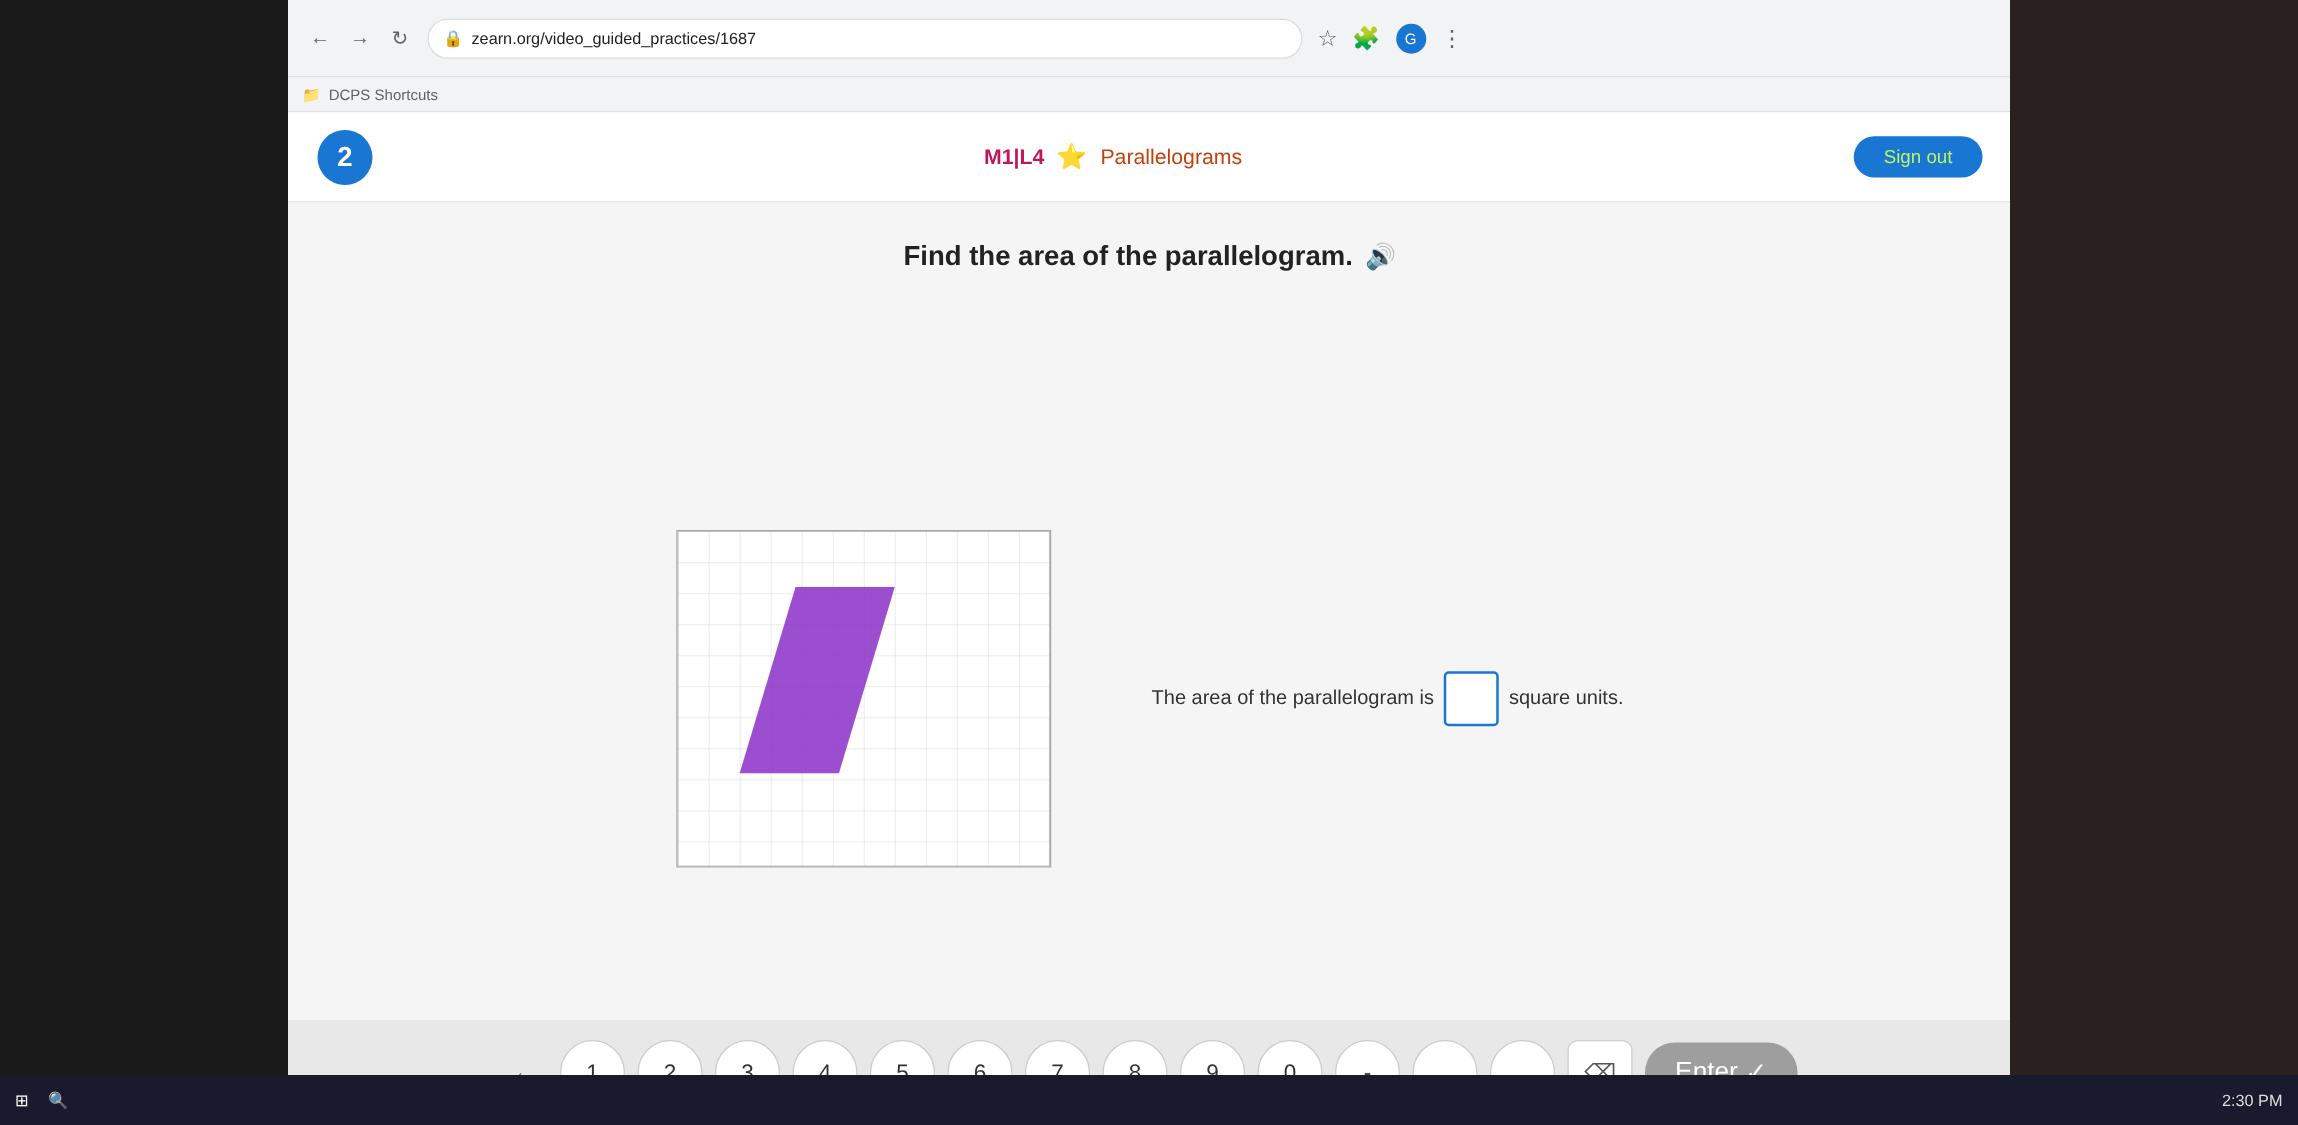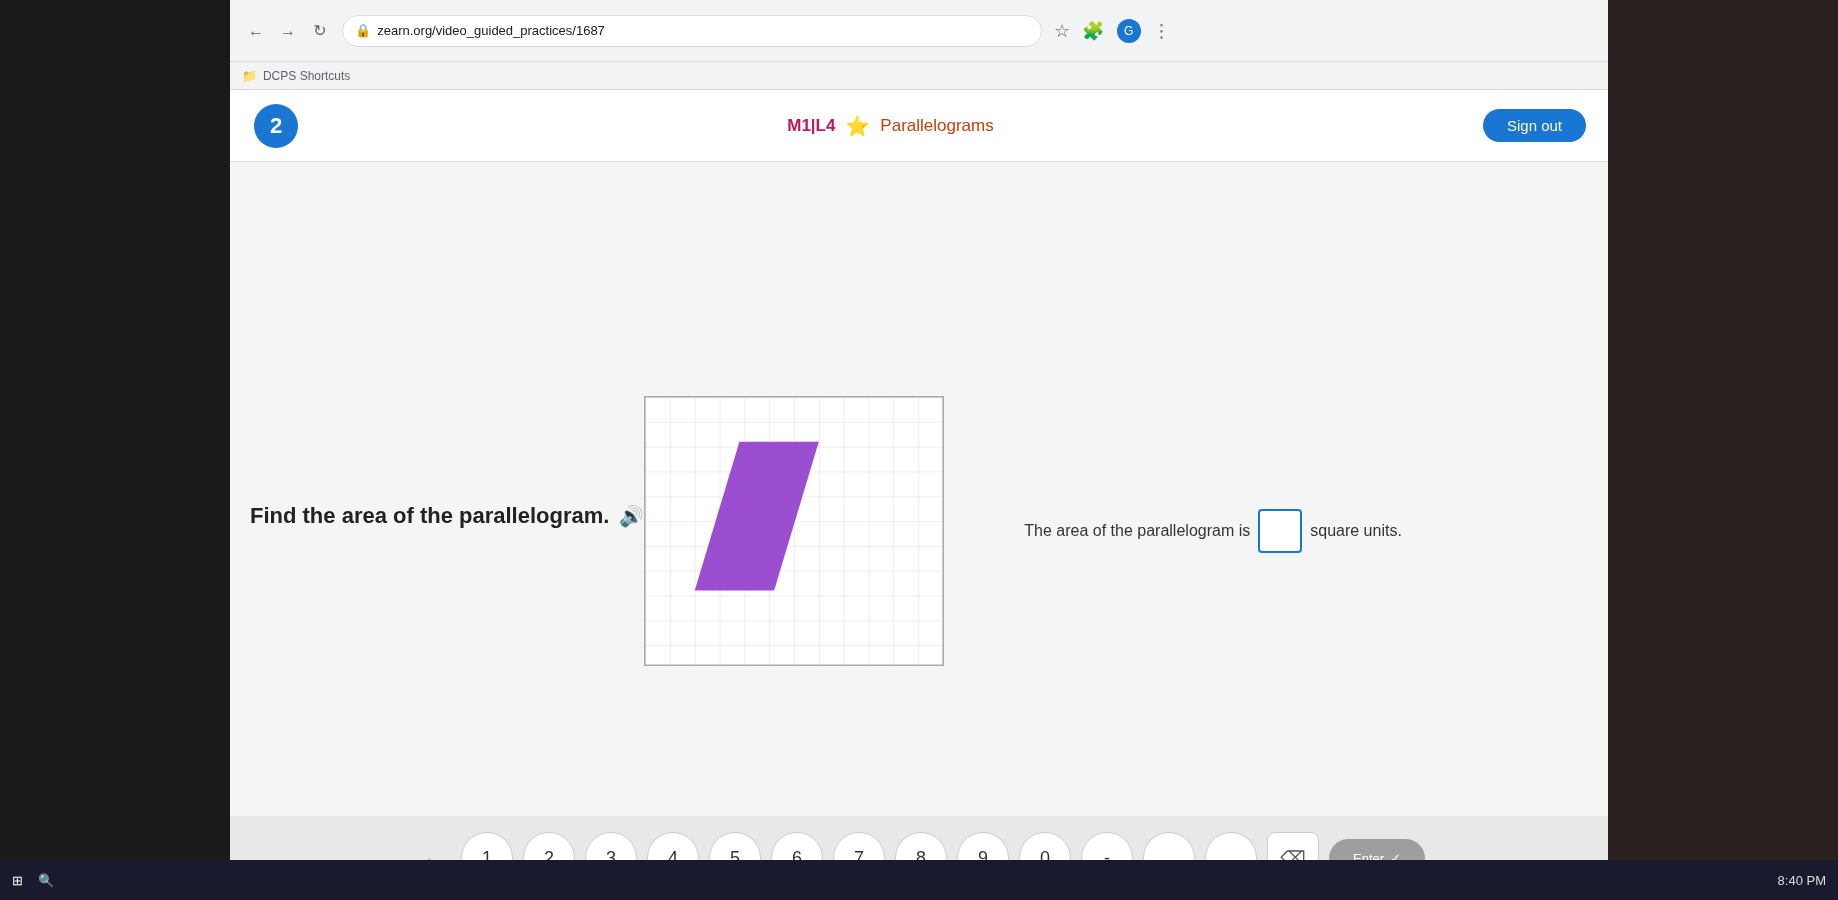--- a/index.html
+++ b/index.html
@@ -104,33 +104,33 @@
     }
     .lesson-badge {
       font-weight: bold;
       color: #be185d;
     }
     .lesson-title {
       color: #c2410c;
     }
     .sign-out-btn {
       background: #1976d2;
-      color: #fef9c3;
+      color: #bef264;
       border: none;
       border-radius: 20px;
       padding: 8px 24px;
       font-size: 15px;
       cursor: pointer;
       font-weight: 500;
     }
 
     
     .main-content {
       display: flex;
-      flex-direction: row;
+      flex-direction: column;
       align-items: center;
       padding: 30px 20px;
       height: calc(100% - 72px);
     }
 
     .question-title {
       font-size: 22px;
       font-weight: bold;
       color: #222;
       margin-bottom: 30px;
@@ -230,21 +230,21 @@
       display: flex; align-items: center; justify-content: center;
       font-size: 18px;
       color: #555;
     }
     .enter-btn {
       background: #9e9e9e;
       color: white;
       border: none;
       border-radius: 24px;
       padding: 12px 24px;
-      font-size: 13px;
+      font-size: 21px;
       cursor: pointer;
       display: flex;
       align-items: center;
       gap: 6px;
     }
 
     
     .taskbar {
       position: fixed;
       bottom: 0;
@@ -389,15 +389,15 @@
     </div>
   </div>
 </div>
 
 <div class="taskbar">
   <div>
     <span>⊞</span>
     <span style="margin-left:12px;cursor:pointer;">🔍</span>
   </div>
   <div class="taskbar-right">
-    <span>8:40 PM</span>
+    <span>2:30 PM</span>
   </div>
 </div>
 
 </body></html>

